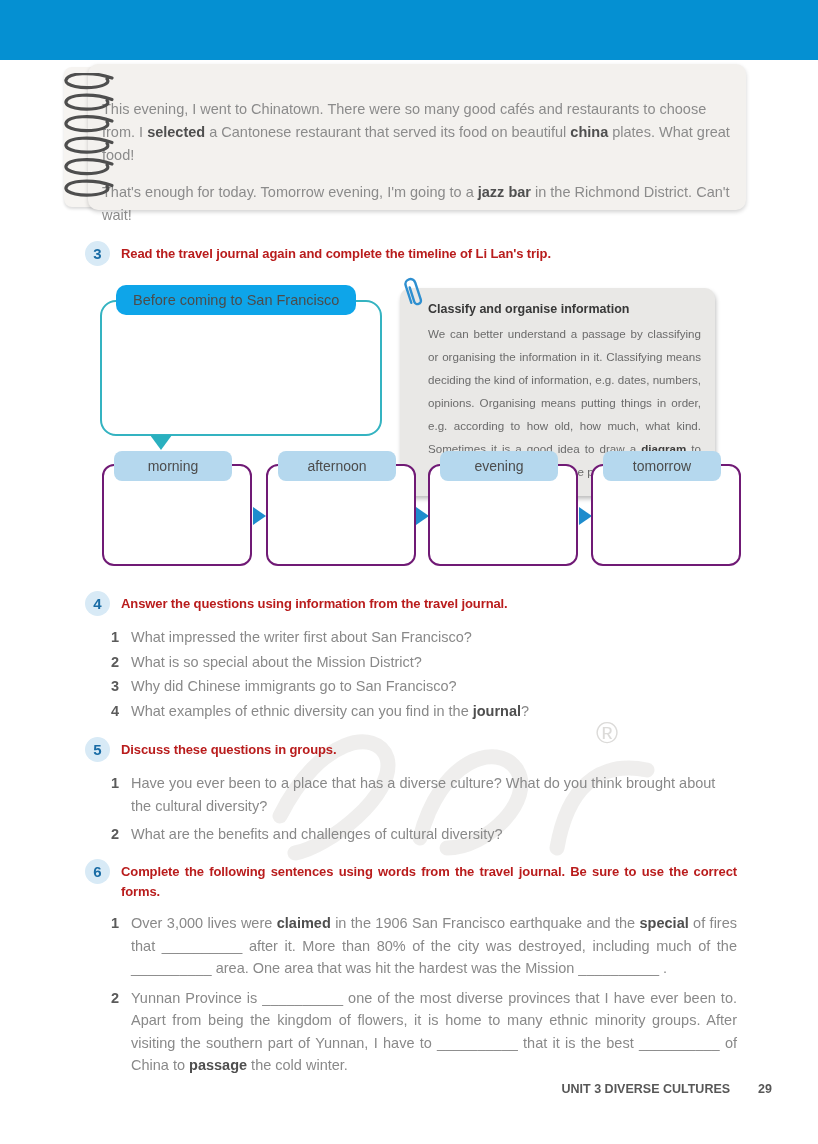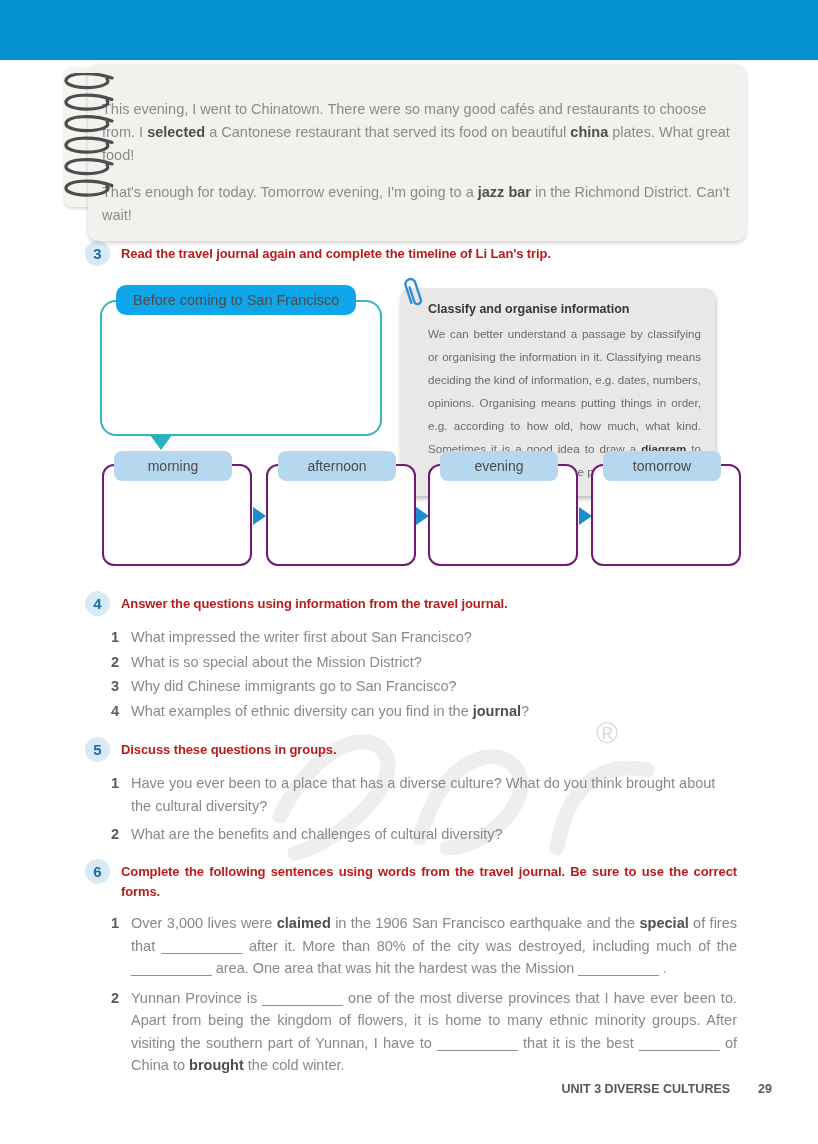--- a/index.html
+++ b/index.html
@@ -8,21 +8,21 @@
     background:#ffffff; overflow:hidden;
     font-family:"Liberation Sans", sans-serif;
   }
   
   .header-bar { position:absolute; left:0; top:0; width:818px; height:60px; background:#0590d2; }
 
   
   .notebook { position:absolute; left:60px; top:64px; width:688px; height:146px; z-index:2; }
   .paper-back { position:absolute; left:4px; top:3px; width:70px; height:140px;
     background:#f6f4f1; border-radius:8px; box-shadow:0 2px 3px rgba(0,0,0,.14); }
-  .paper { position:absolute; left:28px; top:0; width:658px; height:177px;
+  .paper { position:absolute; left:28px; top:0; width:658px; height:146px;
     background:#f3f1ee; border-radius:10px; box-shadow:0 2px 4px rgba(0,0,0,.18); }
   .rings { position:absolute; left:2px; top:9px; z-index:3; }
   .paper-text { position:absolute; left:14px; top:34px; right:16px;
     color:#8b8b8b; font-size:14.5px; line-height:23px; }
   .paper-text p { margin:0; }
   .paper-text p + p { margin-top:14px; }
   .paper-text b { color:#4f4f4f; }
 
   
   .section { position:absolute; z-index:1; }
@@ -200,21 +200,21 @@
       <span class="num-badge">6</span>
       <h2 class="sec-title">Complete the following sentences using words from the travel journal. Be sure to use the correct forms.</h2>
     </div>
     <div class="q-list justify">
       <div class="q-row">
         <span class="q-num">1</span>
         <span class="q-text">Over 3,000 lives were <b>claimed</b> in the 1906 San Francisco earthquake and the <b>special</b> of fires that __________ after it. More than 80% of the city was destroyed, including much of the __________ area. One area that was hit the hardest was the Mission __________ .</span>
       </div>
       <div class="q-row">
         <span class="q-num">2</span>
-        <span class="q-text">Yunnan Province is __________ one of the most diverse provinces that I have ever been to. Apart from being the kingdom of flowers, it is home to many ethnic minority groups. After visiting the southern part of Yunnan, I have to __________ that it is the best __________ of China to <b>brought</b> the cold winter.</span>
+        <span class="q-text">Yunnan Province is __________ one of the most diverse provinces that I have ever been to. Apart from being the kingdom of flowers, it is home to many ethnic minority groups. After visiting the southern part of Yunnan, I have to __________ that it is the best __________ of China to <b>passage</b> the cold winter.</span>
       </div>
     </div>
   </div>
 
   <div class="footer">
     <span>UNIT 3 DIVERSE CULTURES</span>
     <span>29</span>
   </div>
 
 </div>

